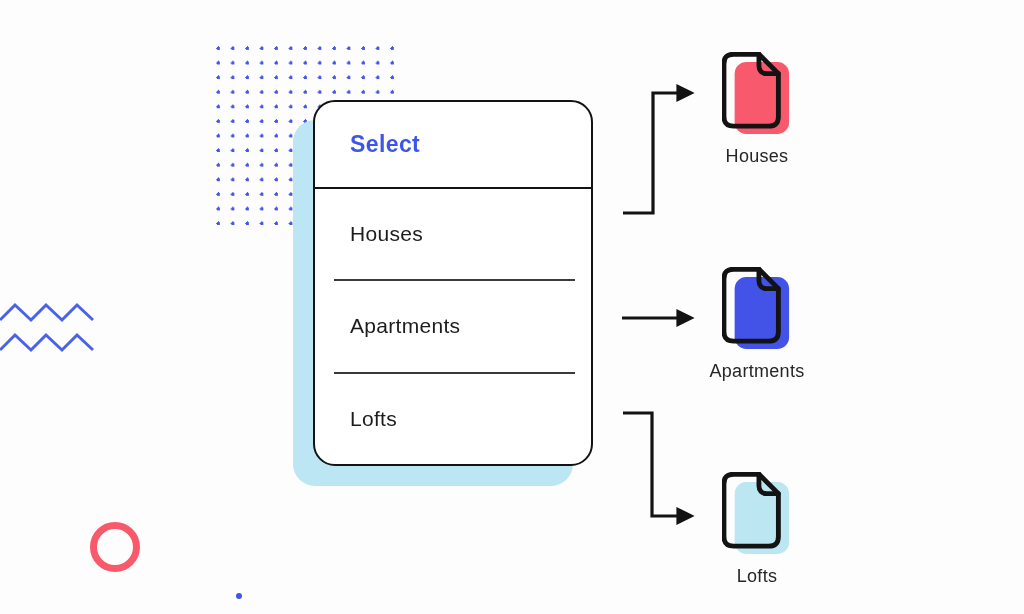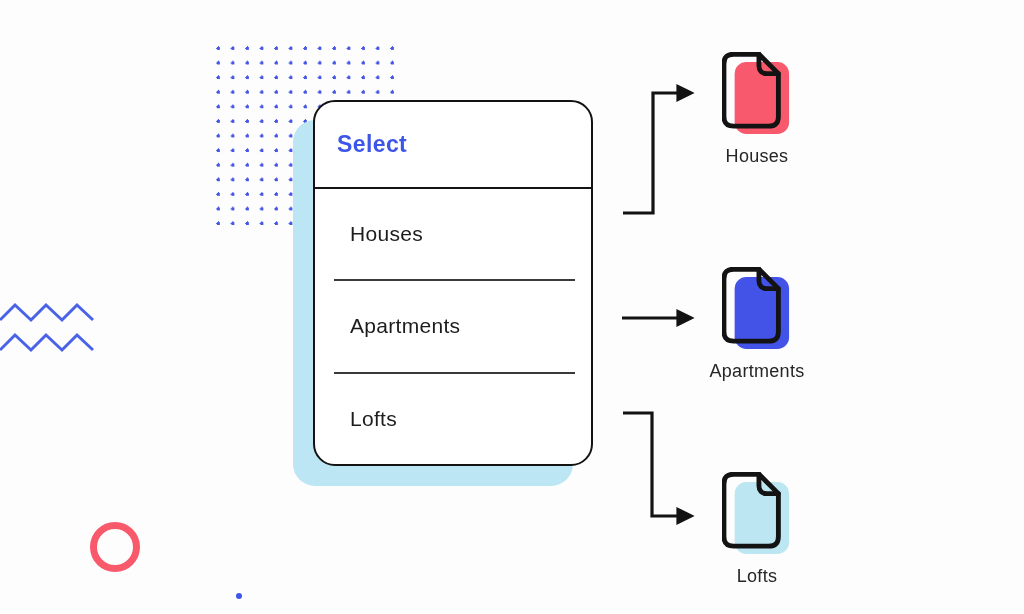--- a/index.html
+++ b/index.html
@@ -79,21 +79,21 @@
     border-radius: 22px;
     z-index: 3;
     display: flex;
     flex-direction: column;
   }
   .card-header {
     height: 85px;
     flex: 0 0 auto;
     display: flex;
     align-items: center;
-    padding-left: 22px;
+    padding-left: 35px;
     border-bottom: 2.5px solid #131313;
   }
   .card-header span {
     color: #3D56E8;
     font-size: 23px;
     font-weight: 700;
     letter-spacing: 0.4px;
   }
   .card-options {
     flex: 1;

